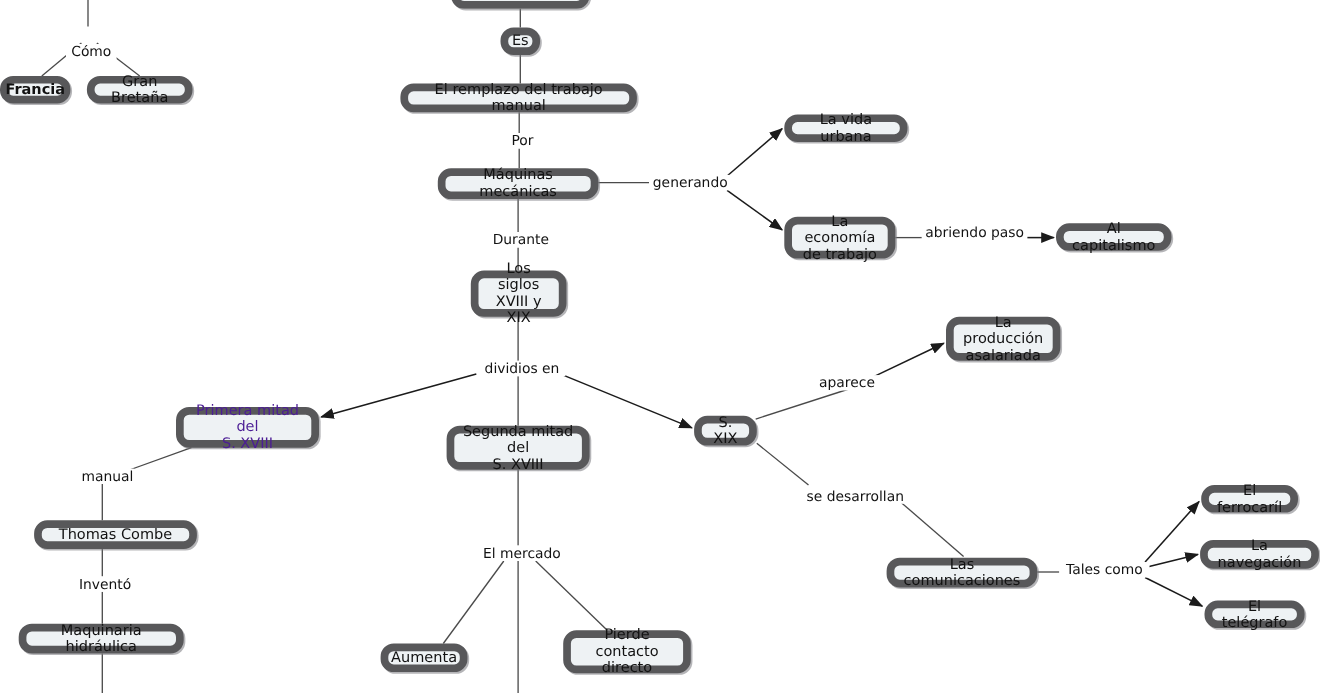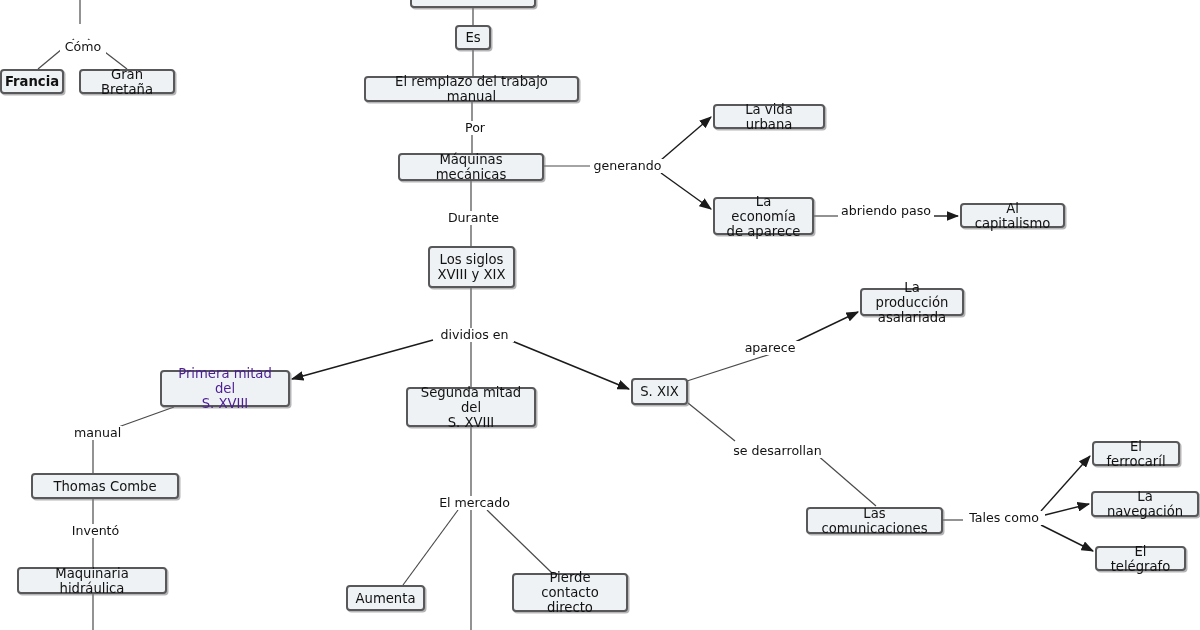--- a/index.html
+++ b/index.html
@@ -23,22 +23,22 @@
     left: 0;
     top: 0;
     width: 1200px;
     height: 630px;
     pointer-events: none;
   }
   .node {
     position: absolute;
     box-sizing: border-box;
     background: #eef2f4;
-    border: 2px solid #b91c1c;
-    border-radius: 4px;
+    border: 7px solid #b91c1c;
+    border-radius: 12px;
     color: #121212;
     font-size: 13.2px;
     line-height: 15px;
     text-align: center;
     display: flex;
     align-items: center;
     justify-content: center;
     padding: 2px 7px;
     box-shadow: 1.5px 1.5px 0.5px rgba(120,120,125,0.55);
     white-space: pre-line;
@@ -111,30 +111,30 @@
       </g>
   </svg>
 
   <div id="node-layer">
       <div class="node clipped-top" style="left: 410px; top: -14px; width: 126px; height: 22px; background: rgb(238, 242, 244); border-color: rgb(88, 88, 90); color: rgb(18, 18, 18);"><span></span></div>
       <div class="node" style="left: 455px; top: 25px; width: 36px; height: 25px; background: rgb(238, 242, 244); border-color: rgb(88, 88, 90); color: rgb(18, 18, 18);"><span>Es</span></div>
       <div class="node" style="left: 364px; top: 76px; width: 215px; height: 26px; background: rgb(238, 242, 244); border-color: rgb(88, 88, 90); color: rgb(18, 18, 18);"><span>El remplazo del trabajo manual</span></div>
       <div class="node" style="left: 398px; top: 153px; width: 146px; height: 28px; background: rgb(238, 242, 244); border-color: rgb(88, 88, 90); color: rgb(18, 18, 18);"><span>Máquinas mecánicas</span></div>
       <div class="node" style="left: 713px; top: 104px; width: 112px; height: 25px; background: rgb(238, 242, 244); border-color: rgb(88, 88, 90); color: rgb(18, 18, 18);"><span>La vida urbana</span></div>
       <div class="node" style="left: 713px; top: 197px; width: 101px; height: 38px; background: rgb(238, 242, 244); border-color: rgb(88, 88, 90); color: rgb(18, 18, 18);"><span>La economía
-de aparece</span></div>
+de trabajo</span></div>
       <div class="node" style="left: 960px; top: 203px; width: 105px; height: 25px; background: rgb(238, 242, 244); border-color: rgb(88, 88, 90); color: rgb(18, 18, 18);"><span>Al capitalismo</span></div>
       <div class="node" style="left: 428px; top: 246px; width: 87px; height: 42px; background: rgb(238, 242, 244); border-color: rgb(88, 88, 90); color: rgb(18, 18, 18);"><span>Los siglos
 XVIII y XIX</span></div>
       <div class="node" style="left: 160px; top: 370px; width: 130px; height: 37px; background: rgb(238, 242, 244); border-color: rgb(88, 88, 90); color: #4c1d95;"><span>Primera mitad del
 S. XVIII</span></div>
       <div class="node" style="left: 406px; top: 387px; width: 130px; height: 40px; background: rgb(238, 242, 244); border-color: rgb(88, 88, 90); color: rgb(18, 18, 18); justify-content: center;"><span>Segunda mitad del
 S. XVIII</span></div>
       <div class="node" style="left: 631px; top: 378px; width: 57px; height: 27px; background: rgb(238, 242, 244); border-color: rgb(88, 88, 90); color: rgb(18, 18, 18);"><span>S. XIX</span></div>
-      <div class="node" style="left: 860px; top: 288px; width: 104px; height: 28px; background: rgb(238, 242, 244); border-color: rgb(88, 88, 90); color: rgb(18, 18, 18);"><span>La producción
+      <div class="node" style="left: 860px; top: 288px; width: 104px; height: 40px; background: rgb(238, 242, 244); border-color: rgb(88, 88, 90); color: rgb(18, 18, 18);"><span>La producción
 asalariada</span></div>
       <div class="node" style="left: 806px; top: 507px; width: 137px; height: 27px; background: rgb(238, 242, 244); border-color: rgb(88, 88, 90); color: rgb(18, 18, 18);"><span>Las comunicaciones</span></div>
       <div class="node" style="left: 1092px; top: 441px; width: 88px; height: 25px; background: rgb(238, 242, 244); border-color: rgb(88, 88, 90); color: rgb(18, 18, 18);"><span>El ferrocaríl</span></div>
       <div class="node" style="left: 1091px; top: 491px; width: 108px; height: 26px; background: rgb(238, 242, 244); border-color: rgb(88, 88, 90); color: rgb(18, 18, 18);"><span>La navegación</span></div>
       <div class="node" style="left: 1095px; top: 546px; width: 91px; height: 25px; background: rgb(238, 242, 244); border-color: rgb(88, 88, 90); color: rgb(18, 18, 18);"><span>El telégrafo</span></div>
       <div class="node" style="left: 31px; top: 473px; width: 148px; height: 26px; background: rgb(238, 242, 244); border-color: rgb(88, 88, 90); color: rgb(18, 18, 18);"><span>Thomas Combe</span></div>
       <div class="node" style="left: 17px; top: 567px; width: 150px; height: 27px; background: rgb(238, 242, 244); border-color: rgb(88, 88, 90); color: rgb(18, 18, 18);"><span>Maquinaria hidráulica</span></div>
       <div class="node" style="left: 0px; top: 69px; width: 64px; height: 25px; background: rgb(238, 242, 244); border-color: rgb(88, 88, 90); color: rgb(18, 18, 18); font-weight: bold;"><span>Francia</span></div>
       <div class="node" style="left: 79px; top: 69px; width: 96px; height: 25px; background: rgb(238, 242, 244); border-color: rgb(88, 88, 90); color: rgb(18, 18, 18);"><span>Gran Bretaña</span></div>
       <div class="node" style="left: 346px; top: 585px; width: 79px; height: 26px; background: rgb(238, 242, 244); border-color: rgb(88, 88, 90); color: rgb(18, 18, 18);"><span>Aumenta</span></div>

